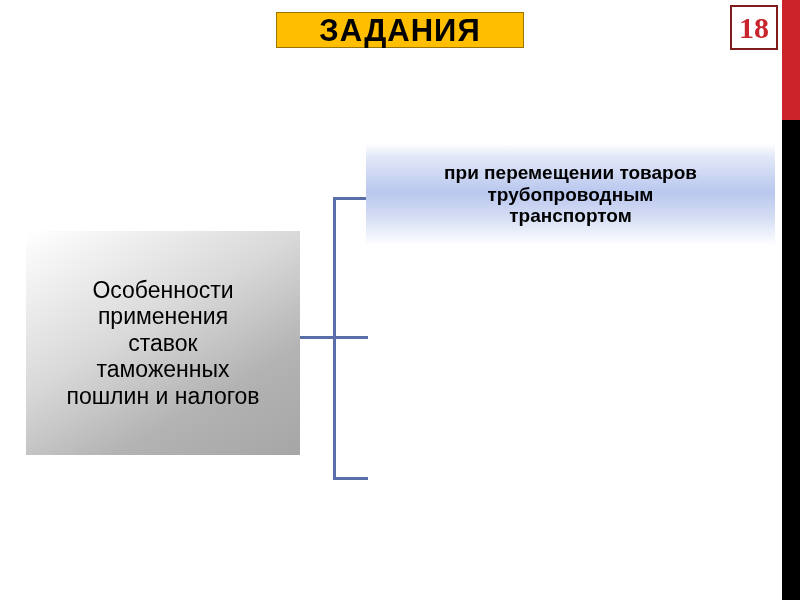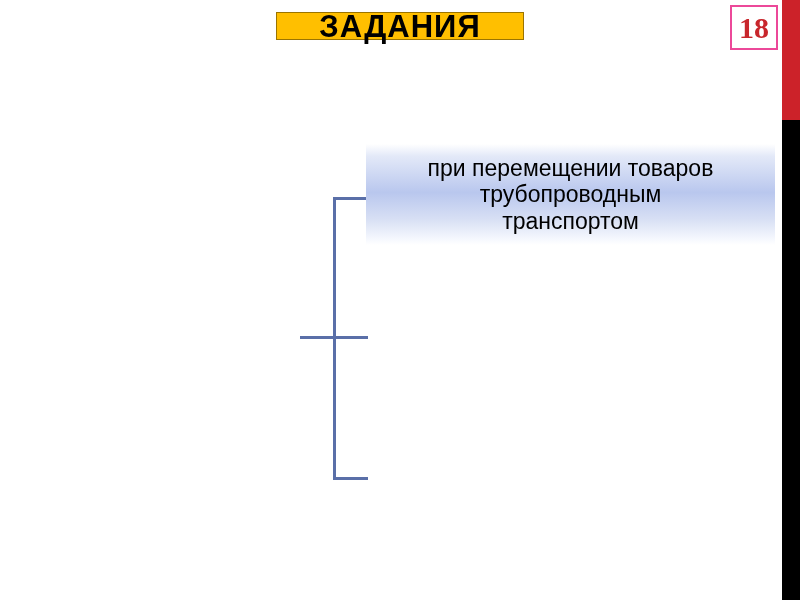--- a/index.html
+++ b/index.html
@@ -38,21 +38,21 @@
     height: 480px;
     background: #000000;
   }
 
   
   .title-box {
     position: absolute;
     left: 276px;
     top: 12px;
     width: 248px;
-    height: 28px;
+    height: 36px;
     background: #ffbf00;
     border: 1px solid #9b7400;
     box-sizing: border-box;
     display: flex;
     align-items: center;
     justify-content: center;
   }
   .title-text {
     font-size: 31px;
     font-weight: bold;
@@ -63,21 +63,21 @@
   }
 
   
   .page-num-box {
     position: absolute;
     left: 730px;
     top: 5px;
     width: 48px;
     height: 45px;
     background: #ffffff;
-    border: 2px solid #ec4899;
+    border: 2px solid #7f1d1d;
     box-sizing: border-box;
     display: flex;
     align-items: center;
     justify-content: center;
   }
   .page-num-text {
     font-family: "Liberation Serif", serif;
     font-size: 30px;
     font-weight: bold;
     color: #c8262c;
@@ -110,25 +110,26 @@
   .leaf-node {
     position: absolute;
     background: linear-gradient(to bottom, #ffffff 0%, #e3e9f8 12%, #b9c7ee 48%, #d7dff4 74%, #f7f9fe 95%, #ffffff 100%);
     display: flex;
     align-items: center;
     justify-content: center;
     box-sizing: border-box;
     padding: 2px 6px;
   }
   .leaf-text {
-    font-size: 23px;
+    font-size: 19px;
     color: #000000;
     text-align: center;
     line-height: 1.15;
     white-space: pre-line;
+    font-weight: bold;
   }
 
   #leaf-0 { left: 366px; top: 144px; width: 409px; height: 101px; }
   #leaf-1 { left: 366px; top: 289px; width: 409px; height: 91px;  }
   #leaf-2 { left: 366px; top: 428px; width: 409px; height: 102px; }
 
   
   .conn {
     position: absolute;
     background: #5a6fa8;
@@ -157,20 +158,27 @@
   <div class="page-num-box">
     <span class="page-num-text">18</span>
   </div>
 
   <div class="conn" id="conn-root"></div>
   <div class="conn" id="conn-spine"></div>
   <div class="conn" id="conn-b0"></div>
   <div class="conn" id="conn-b1"></div>
   <div class="conn" id="conn-b2"></div>
 
+  <div class="root-node">
+    <span class="root-text">Особенности
+применения
+ставок
+таможенных
+пошлин и налогов</span>
+  </div>
 
   <div class="leaf-node" id="leaf-0">
     <span class="leaf-text">при перемещении товаров
 трубопроводным
 транспортом</span>
   </div>
 
 </div>
 
 </body></html>

